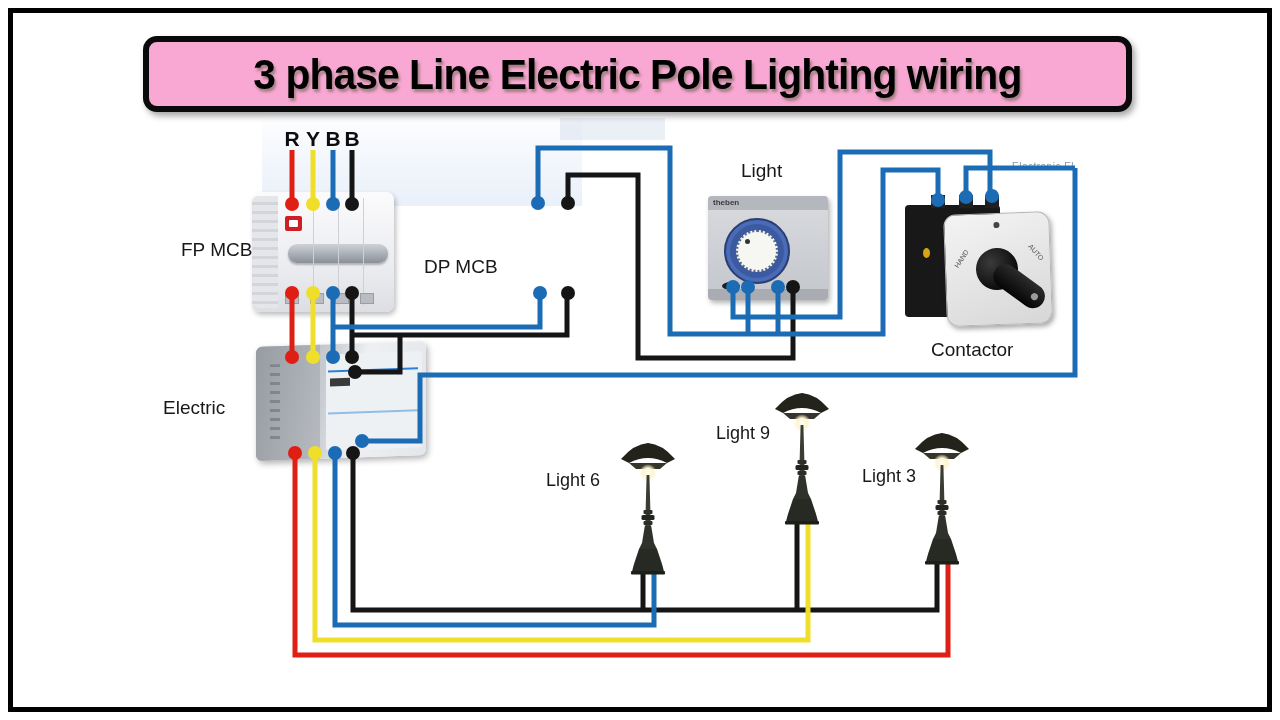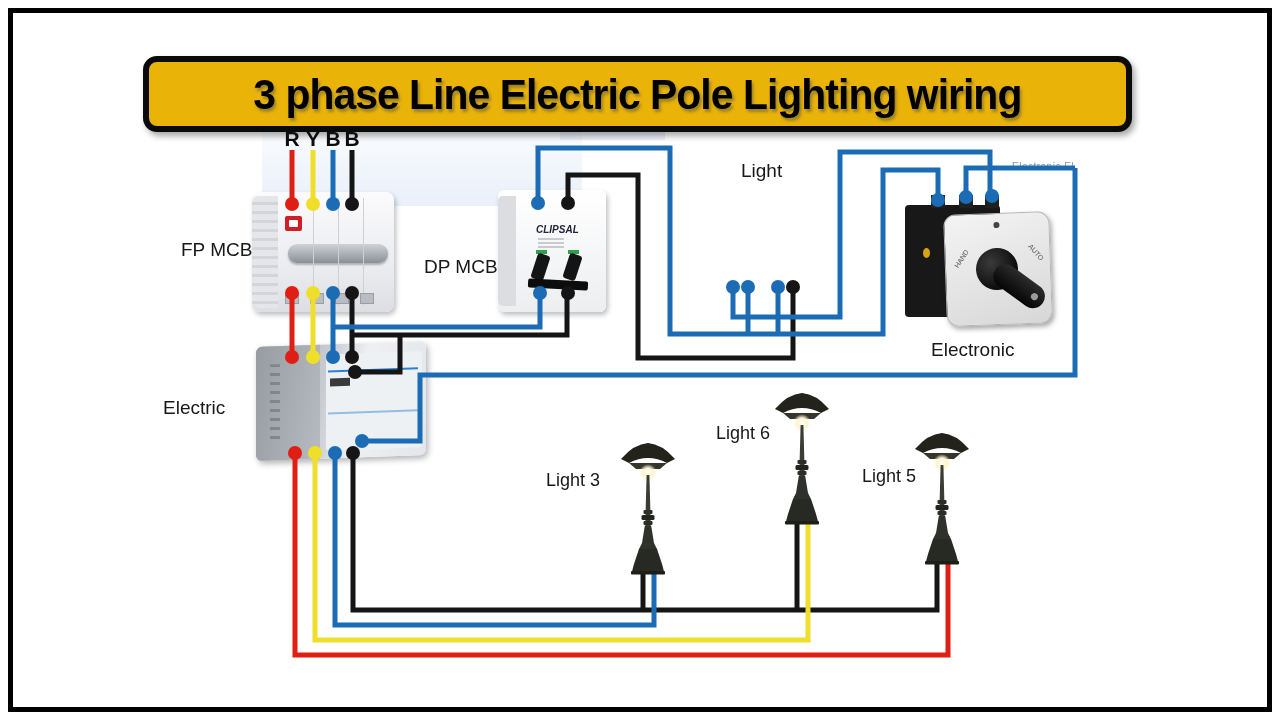--- a/index.html
+++ b/index.html
@@ -1,24 +1,24 @@
 <!DOCTYPE html>
 <html><head>
 <meta charset="utf-8">
 <style>
   html,body{margin:0;padding:0;background:#ffffff;}
   .stage{position:relative;width:1280px;height:720px;background:#ffffff;overflow:hidden;
          font-family:"Liberation Sans",sans-serif;}
   
   .frame{position:absolute;left:8px;top:8px;right:8px;bottom:8px;border:5px solid #000;}
   
-  .banner{position:absolute;left:143px;top:36px;width:989px;height:76px;background:#eab308;
+  .banner{position:absolute;left:143px;top:36px;width:989px;height:76px;background:#f9a8d4;
           border:6px solid #0a0a0a;border-radius:14px;box-sizing:border-box;
           display:flex;align-items:center;justify-content:center;
-          box-shadow:3px 4px 6px rgba(0,0,0,.35);margin-top:20px;}
+          box-shadow:3px 4px 6px rgba(0,0,0,.35);}
   .banner span{font-weight:bold;font-size:43px;color:#000;letter-spacing:-1px;
           transform:scaleX(.95);white-space:nowrap;text-shadow:2px 3px 3px rgba(90,90,60,.55);}
   .lbl{position:absolute;font-size:19px;color:#181818;white-space:nowrap;}
   .plabel{position:absolute;top:127px;width:20px;text-align:center;font-weight:bold;font-size:21px;color:#0d0d0d;}
   .watermark{position:absolute;left:1012px;top:161px;font-size:10px;color:#7e95ad;letter-spacing:.5px;}
   .sky{position:absolute;left:262px;top:118px;width:320px;height:88px;
        background:linear-gradient(180deg,rgba(206,222,243,.05),rgba(206,222,243,.45));}
   .sky2{position:absolute;left:560px;top:118px;width:105px;height:22px;background:rgba(210,220,235,.45);}
 
   
@@ -113,67 +113,67 @@
     <div class="div1" style="left:61px"></div>
     <div class="div2" style="left:86px"></div>
     <div class="div3" style="left:111px"></div>
     <div class="scr" style="left:33px"></div>
     <div class="scr" style="left:58px"></div>
     <div class="scr" style="left:83px"></div>
     <div class="scr" style="left:108px"></div>
   </div>
   <div class="lbl" style="left:181px;top:239px">FP MCB</div>
 
-  <div class="dpmcb">
-    <div class="din"></div>
-    <div class="brand">CLIPSAL</div>
-    <div class="tiny"></div>
-    <div class="led" style="left:38px"></div>
-    <div class="led" style="left:70px"></div>
-    <div class="tog" style="left:36px"></div>
-    <div class="tog" style="left:68px"></div>
-    <div class="tie"></div>
-  </div>
   <div class="lbl" style="left:424px;top:256px">DP MCB</div>
 
+  <div class="timer">
+    <div class="top"></div>
+    <div class="brand">theben</div>
+    <div class="dial">
+      <div class="face"></div>
+      <div class="hub"></div>
+    </div>
+    <div class="btn"></div>
+    <div class="strip"></div>
+  </div>
   <div class="lbl" style="left:741px;top:160px">Light</div>
 
   <div class="cho">
     <div class="back"></div>
     <div class="tab" style="left:26px"></div>
     <div class="tab" style="left:54px"></div>
     <div class="tab" style="left:80px"></div>
     <div class="ydot"></div>
     <div class="plate">
       <div class="mark0"></div>
       <div class="hand">HAND</div>
       <div class="auto">AUTO</div>
       <div class="knob"></div>
       <div class="lever">
           <div class="screw"></div>
         </div>
     </div>
   </div>
-  <div class="lbl" style="left:931px;top:339px">Electronic</div>
+  <div class="lbl" style="left:931px;top:339px">Contactor</div>
 
   <div class="ctr">
     <div class="left">
         <div class="ticks"></div>
       </div>
     <div class="panel">
       <div class="blue1"></div>
       <div class="blue2"></div>
       <div class="tag"></div>
     </div>
   </div>
   <div class="lbl" style="left:163px;top:397px">Electric</div>
 
-  <div class="lbl" style="left:546px;top:470px;font-size:18px">Light 3</div>
-  <div class="lbl" style="left:716px;top:423px;font-size:18px">Light 6</div>
-  <div class="lbl" style="left:862px;top:466px;font-size:18px">Light 5</div>
+  <div class="lbl" style="left:546px;top:470px;font-size:18px">Light 6</div>
+  <div class="lbl" style="left:716px;top:423px;font-size:18px">Light 9</div>
+  <div class="lbl" style="left:862px;top:466px;font-size:18px">Light 3</div>
 
   <div class="watermark">Electronic El</div>
 
   <svg class="overlay" width="1280" height="720" viewBox="0 0 1280 720">
     <defs>
       <radialGradient id="glow">
         <stop offset="0%" stop-color="#fffef4"></stop>
         <stop offset="55%" stop-color="#fdf4d2"></stop>
         <stop offset="100%" stop-color="#fdf4d2" stop-opacity="0"></stop>
       </radialGradient>

